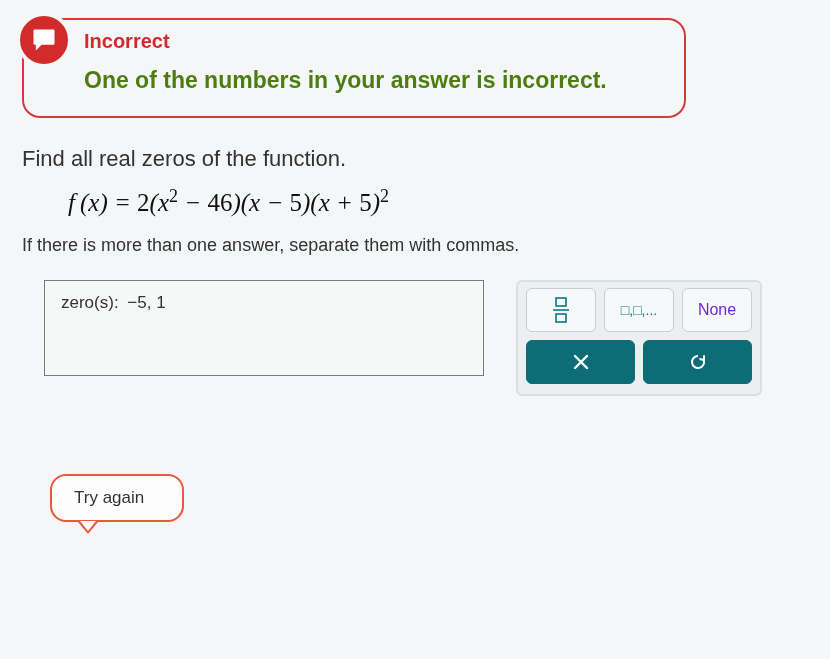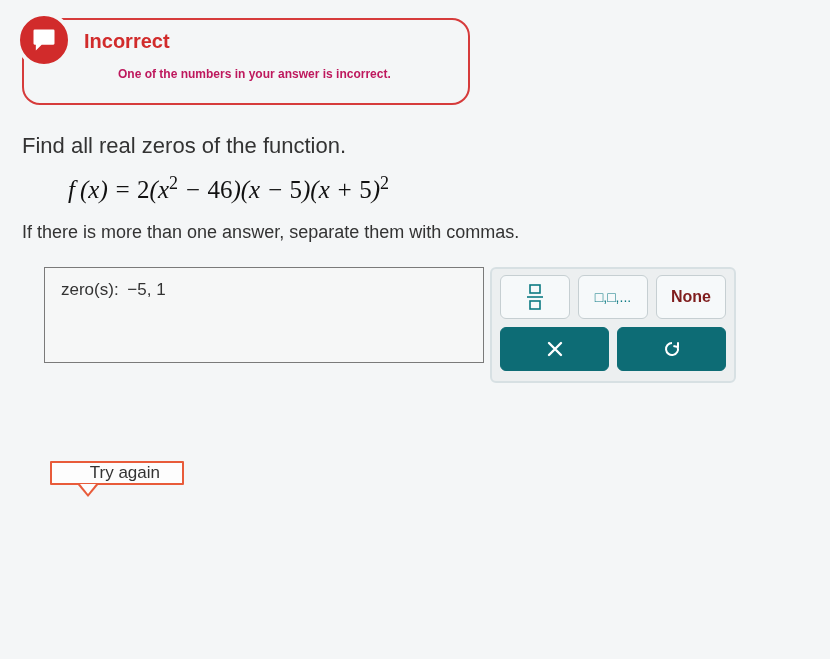--- a/index.html
+++ b/index.html
@@ -10,21 +10,21 @@
       padding: 18px;
       width: 830px;
       height: 659px;
       color: #3a3a3a;
     }
     .feedback-box {
       border: 2px solid #d63b3b;
       border-radius: 18px;
       padding: 10px 26px 22px 60px;
       position: relative;
-      width: 448px;
+      width: 664px;
       margin-bottom: 28px;
       margin-left: 4px;
     }
     .feedback-icon {
       position: absolute;
       top: -8px;
       left: -8px;
       width: 56px;
       height: 56px;
       border-radius: 50%;
@@ -35,45 +35,44 @@
       border: 4px solid #f4f6f7;
     }
     .feedback-icon svg { width: 28px; height: 28px; fill: #fff; }
     .feedback-title {
       color: #d12b2b;
       font-weight: 700;
       font-size: 20px;
       margin-bottom: 14px;
     }
     .feedback-msg {
-      color: #be185d;
-      font-size: 12px;
+      color: #4d7c0f;
+      font-size: 23px;
       font-weight: 600;
-      margin-left: 34px;
     }
     .instruction {
       font-size: 22px;
       color: #333;
       margin: 8px 4px 14px 4px;
     }
     .equation {
       font-family: 'Cambria Math', 'Times New Roman', serif;
       font-size: 25px;
       margin: 0 0 18px 50px;
       color: #111;
       font-style: italic;
     }
     .equation sup { font-size: 0.72em; vertical-align: super; font-style: normal; }
     .equation .num { font-style: normal; }
     .sub-instruction {
       font-size: 18px;
       color: #333;
       margin: 0 4px 24px 4px;
     }
-    .answer-row { display: flex; gap: 6px; align-items: flex-start; margin-left: 26px; }
+    .answer-row { display: flex; gap: 32px; align-items: flex-start; margin-left: 26px; }
     .answer-box {
       border: 1px solid #7a7a7a;
       width: 440px;
       height: 96px;
       padding: 12px 16px;
       background: #f6f7f7;
       font-size: 17px;
       color: #333;
     }
     .answer-box .label { margin-right: 4px; }
@@ -95,43 +94,43 @@
       color: #0c7a83;
       font-size: 16px;
       display: flex;
       align-items: center;
       justify-content: center;
       cursor: pointer;
       font-style: italic;
     }
     .kbtn.frac-icon svg { width: 20px; height: 26px; }
     .kbtn.list-icon { font-style: normal; font-size: 14px; color: #0c7a83; letter-spacing: 0; }
-    .kbtn.none { font-style: normal; color: #7f1d1d; font-weight: bold; }
+    .kbtn.none { font-style: normal; color: #6d28d9; }
     .kbtn.teal {
       background: #0d6c75;
       border-color: #0d6c75;
       color: #fff;
       font-style: normal;
     }
     .kbtn.teal svg { width: 18px; height: 18px; fill: #fff; }
     .try-again {
       position: relative;
       margin-top: 78px;
       margin-left: 32px;
       width: 134px;
     }
     .try-again-btn {
       border: 2px solid #e85b3a;
-      border-radius: 1px;
-      padding: 0 22px;
+      border-radius: 16px;
+      padding: 12px 22px;
       background: #fdfdfd;
       font-size: 17px;
       color: #333;
       cursor: pointer;
-      text-align: right;
+      text-align: left;
     }
     .try-again::after {
       content: '';
       position: absolute;
       bottom: -12px;
       left: 28px;
       width: 0; height: 0;
       border-left: 10px solid transparent;
       border-right: 10px solid transparent;
       border-top: 12px solid #e85b3a;

